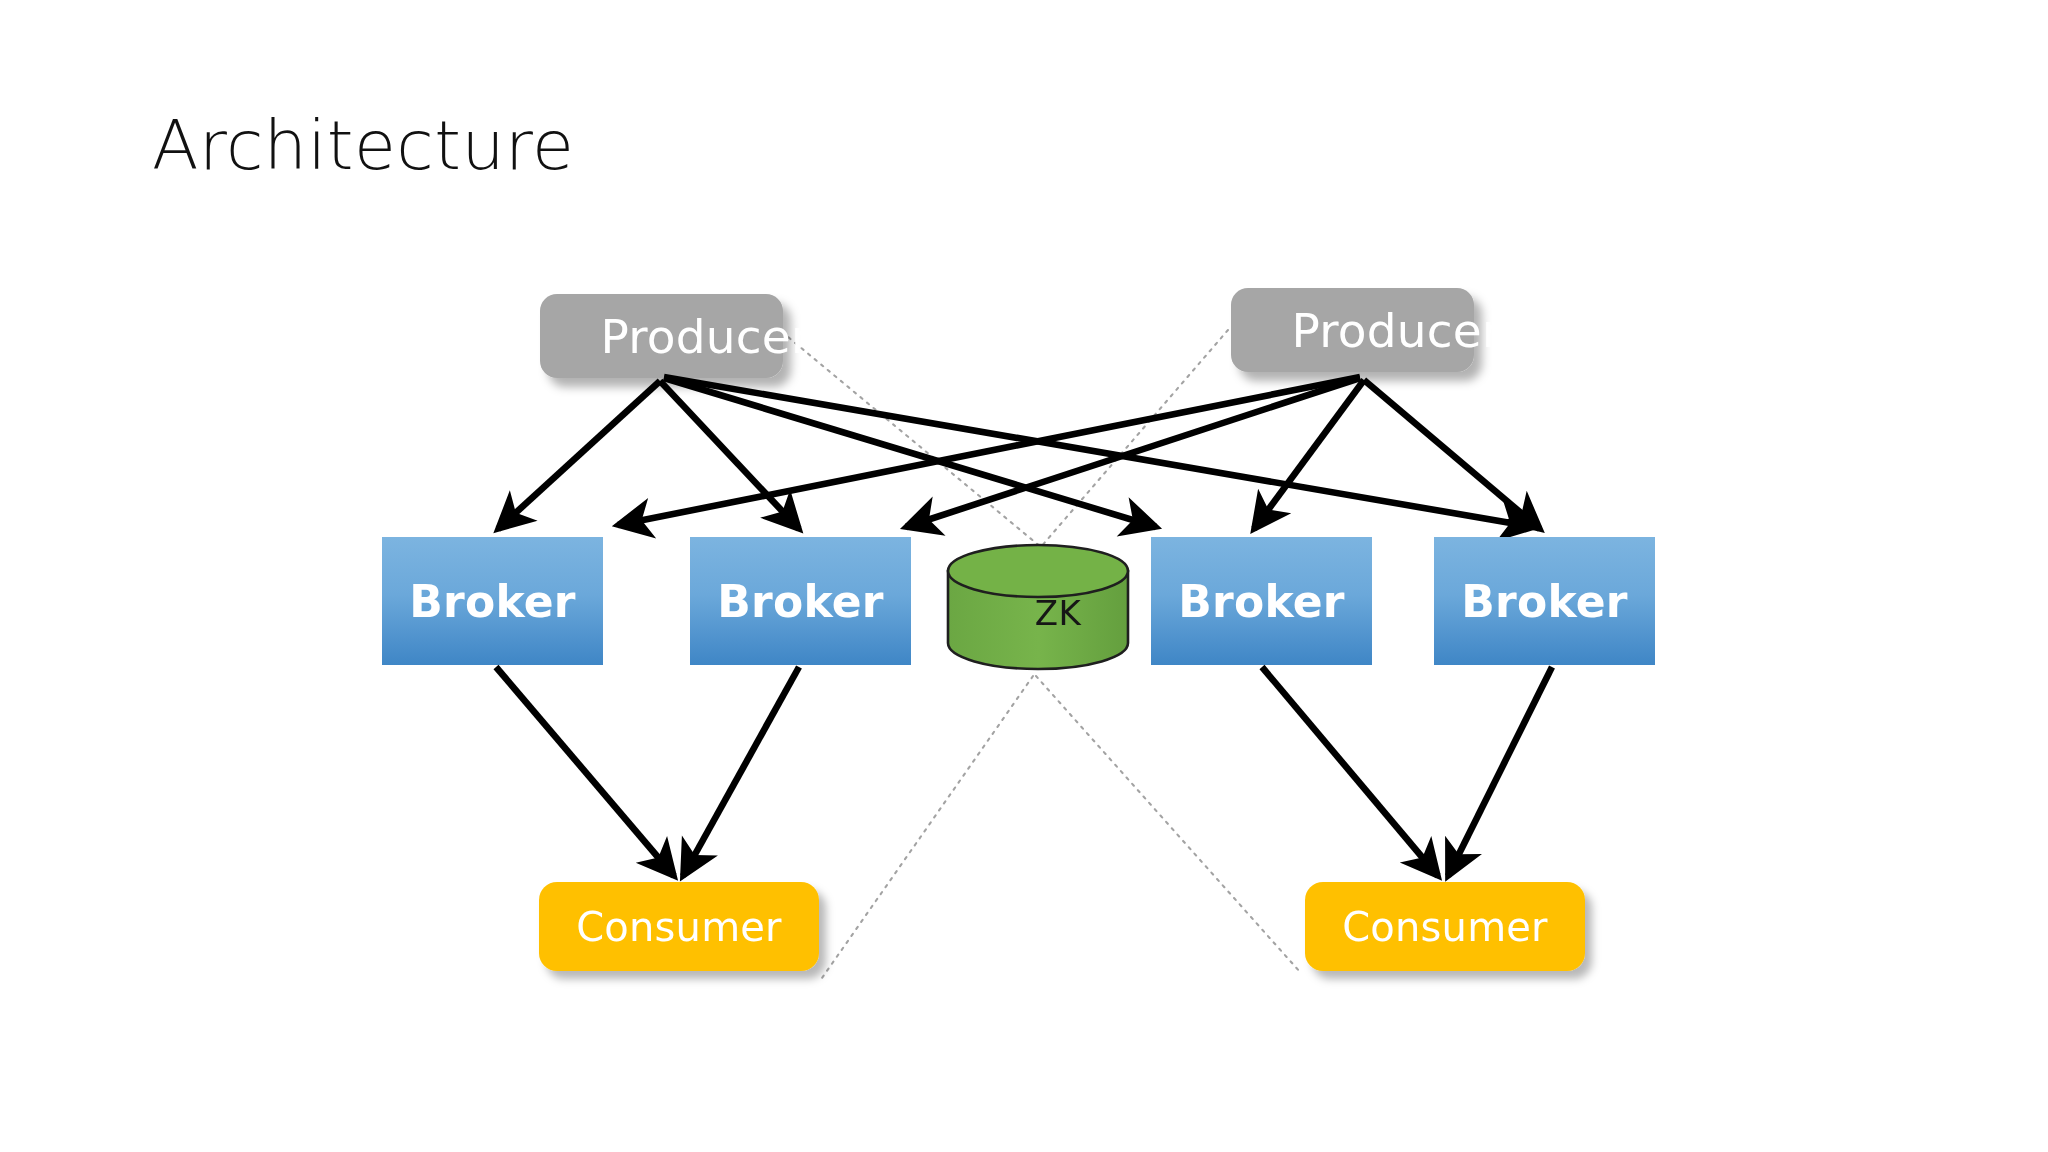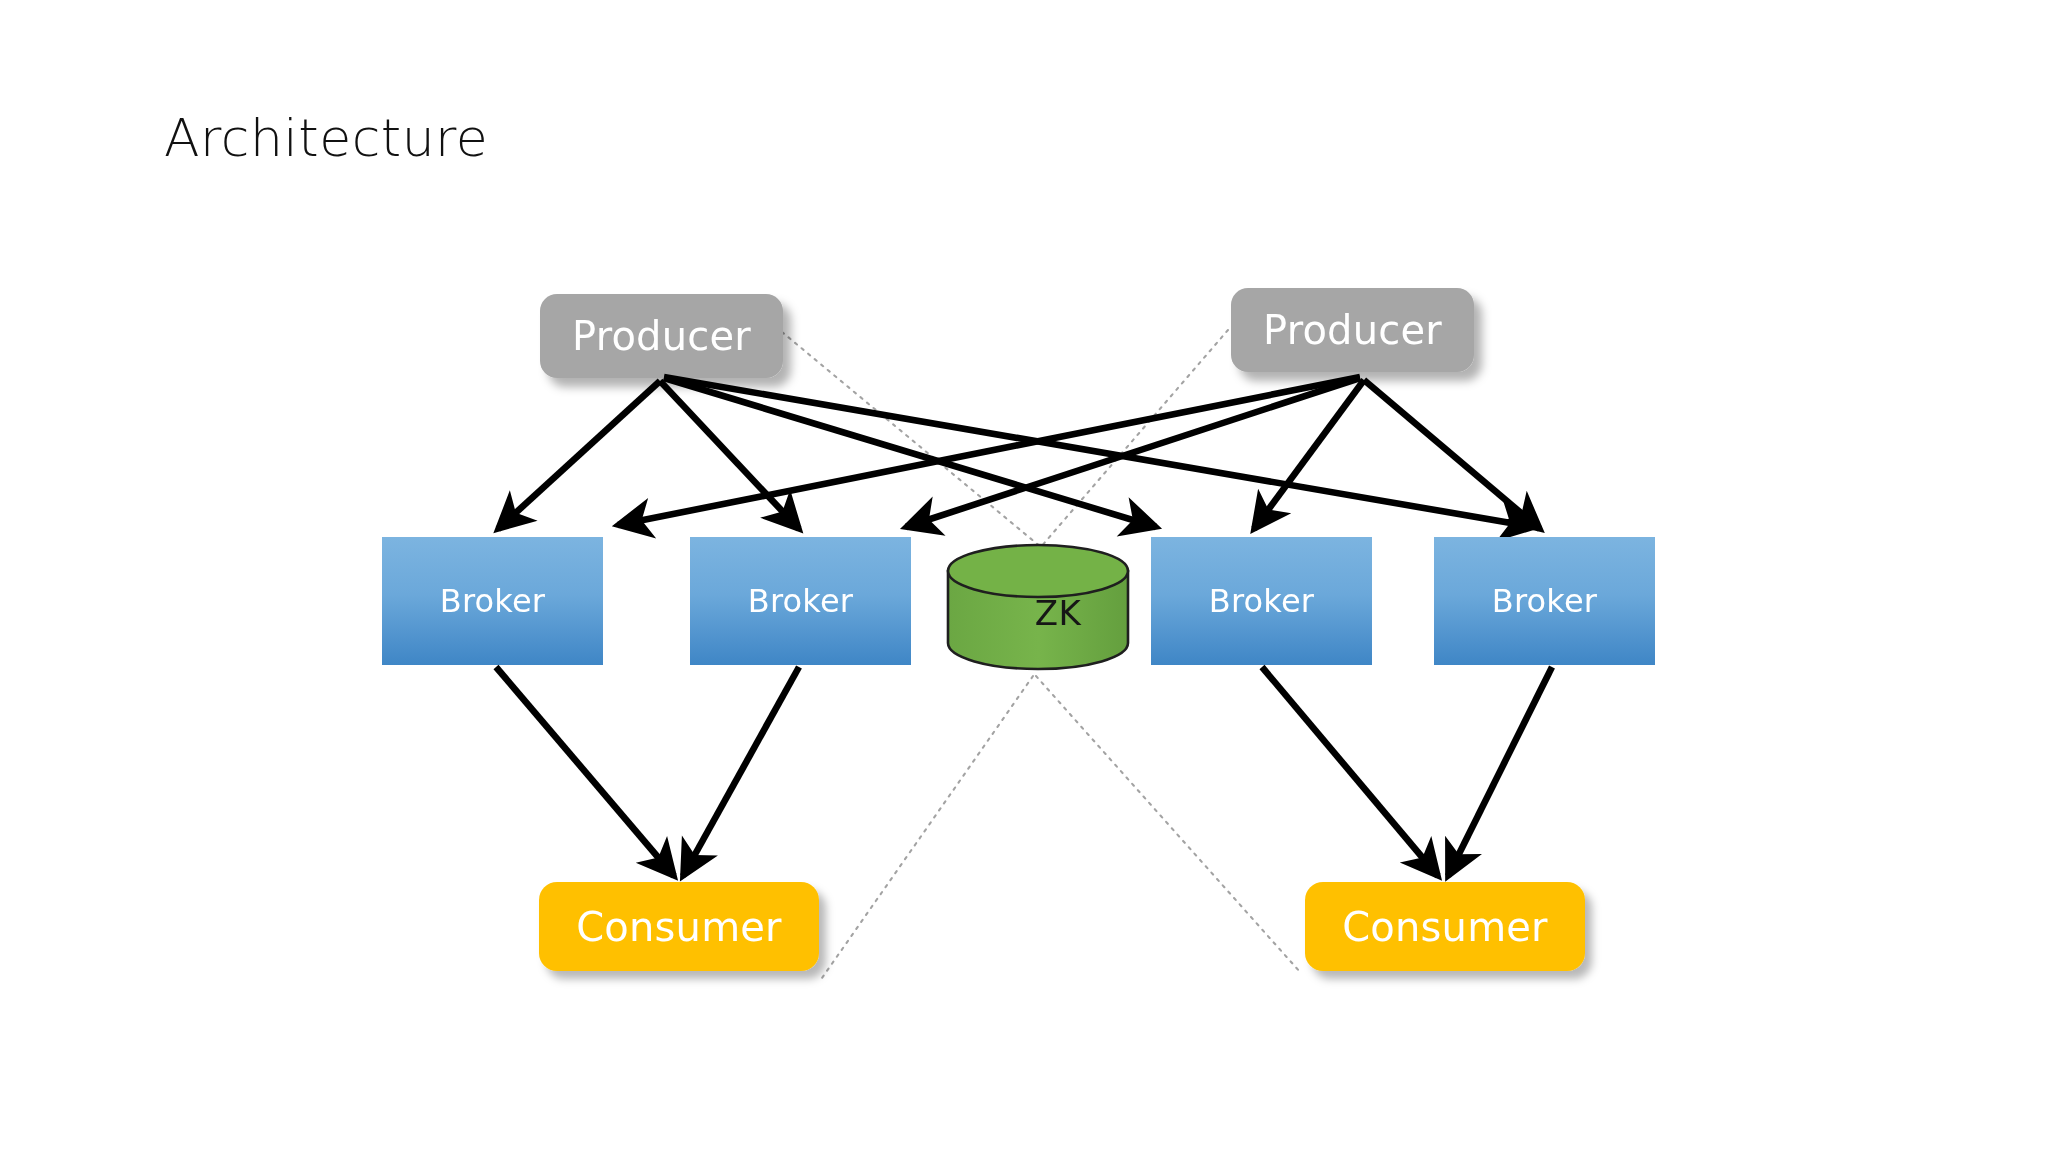--- a/index.html
+++ b/index.html
@@ -15,25 +15,25 @@
     font-family: "DejaVu Sans", "Liberation Sans", sans-serif;
   }
   #slide {
     position: relative;
     width: 2048px;
     height: 1152px;
     background: #ffffff;
   }
   #slide-title {
     position: absolute;
-    left: 164px;
+    left: 152px;
     top: 112px;
     font-family: "DejaVu Sans", "Liberation Sans", sans-serif;
     font-weight: 300;
-    font-size: 52px;
+    font-size: 68px;
     line-height: 1.0;
     letter-spacing: 0.5px;
     color: #111111;
     white-space: nowrap;
   }
   #diagram {
     position: absolute;
     left: 0;
     top: 0;
     width: 2048px;
@@ -42,28 +42,29 @@
   .node-label {
     position: absolute;
     display: flex;
     align-items: center;
     justify-content: center;
     text-align: center;
     pointer-events: none;
     white-space: nowrap;
   }
   .label-producer {
-    font-size: 40px;
+    font-size: 47px;
     font-weight: 400;
     color: #ffffff;
     letter-spacing: 0.2px;
+    padding-left: 44px;
   }
   .label-broker {
-    font-size: 32px;
-    font-weight: 400;
+    font-size: 44px;
+    font-weight: 700;
     color: #ffffff;
     letter-spacing: 0.2px;
   }
   .label-consumer {
     font-size: 40px;
     font-weight: 400;
     color: #ffffff;
     letter-spacing: 0.2px;
     border-radius: 17px;
   }

